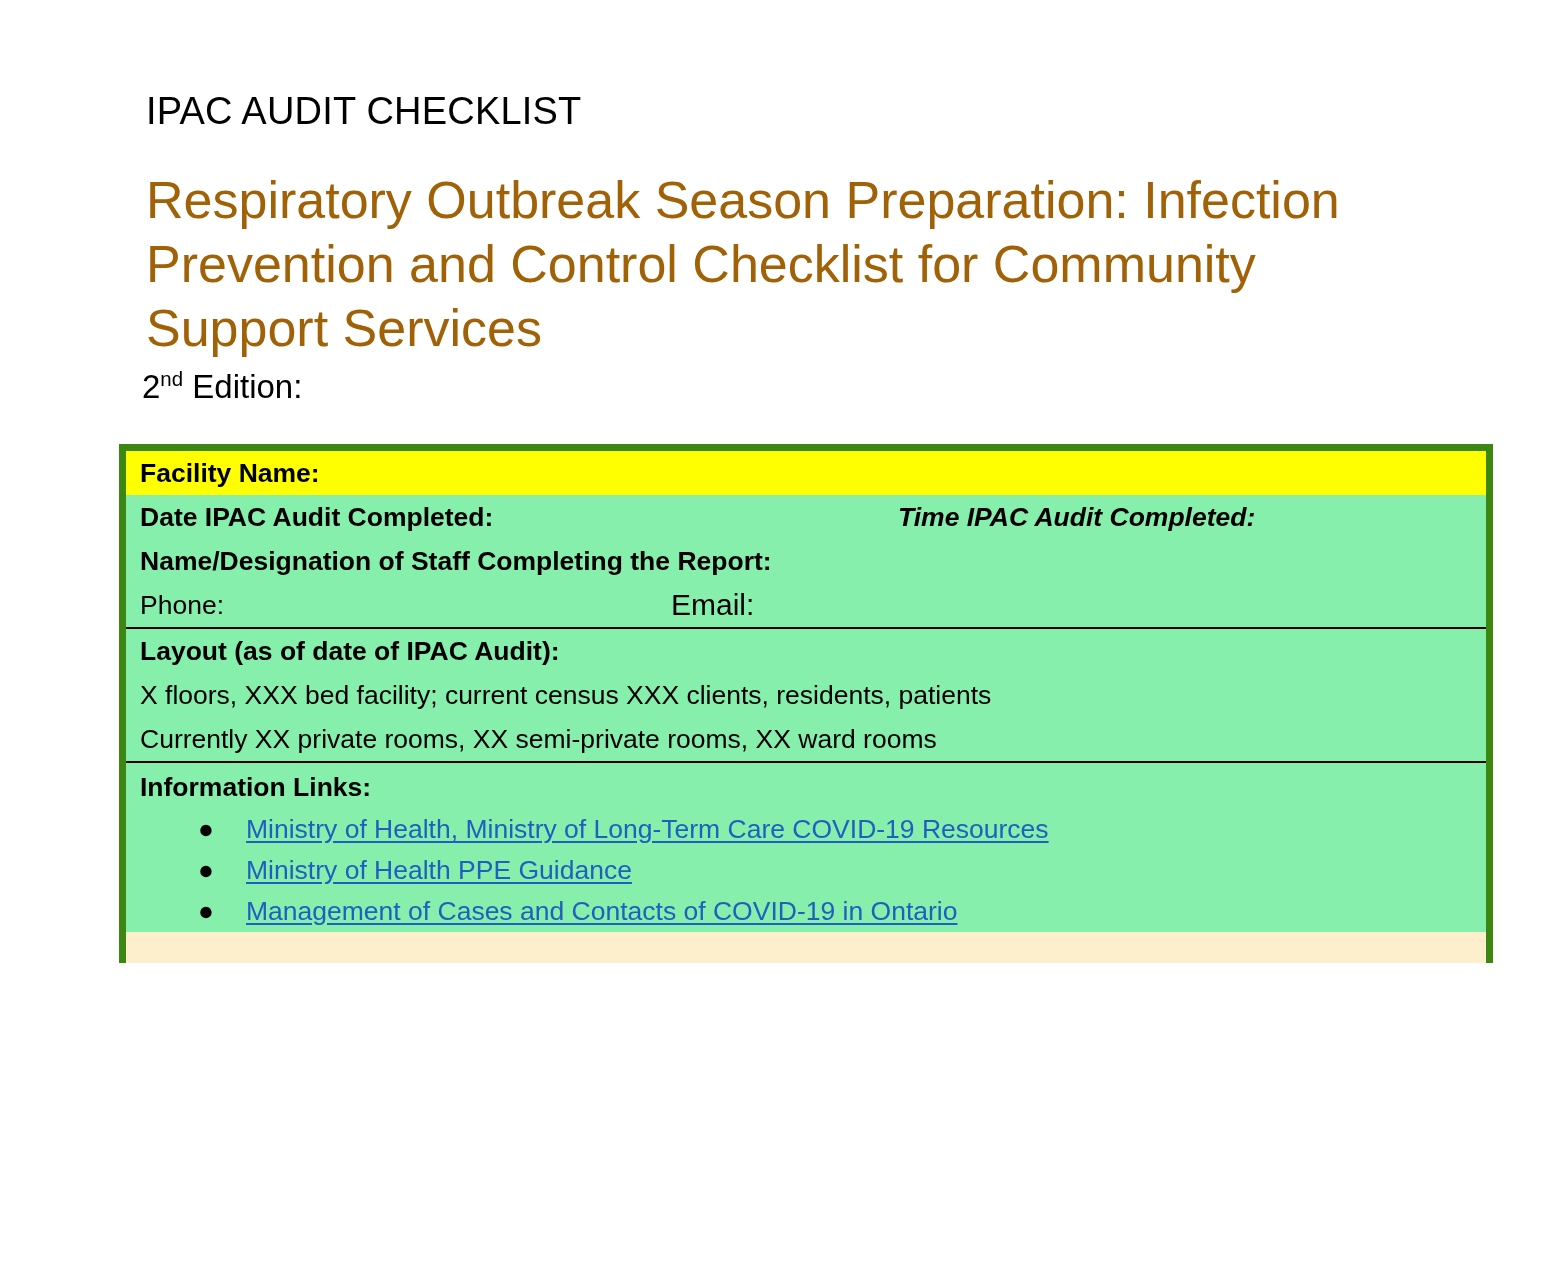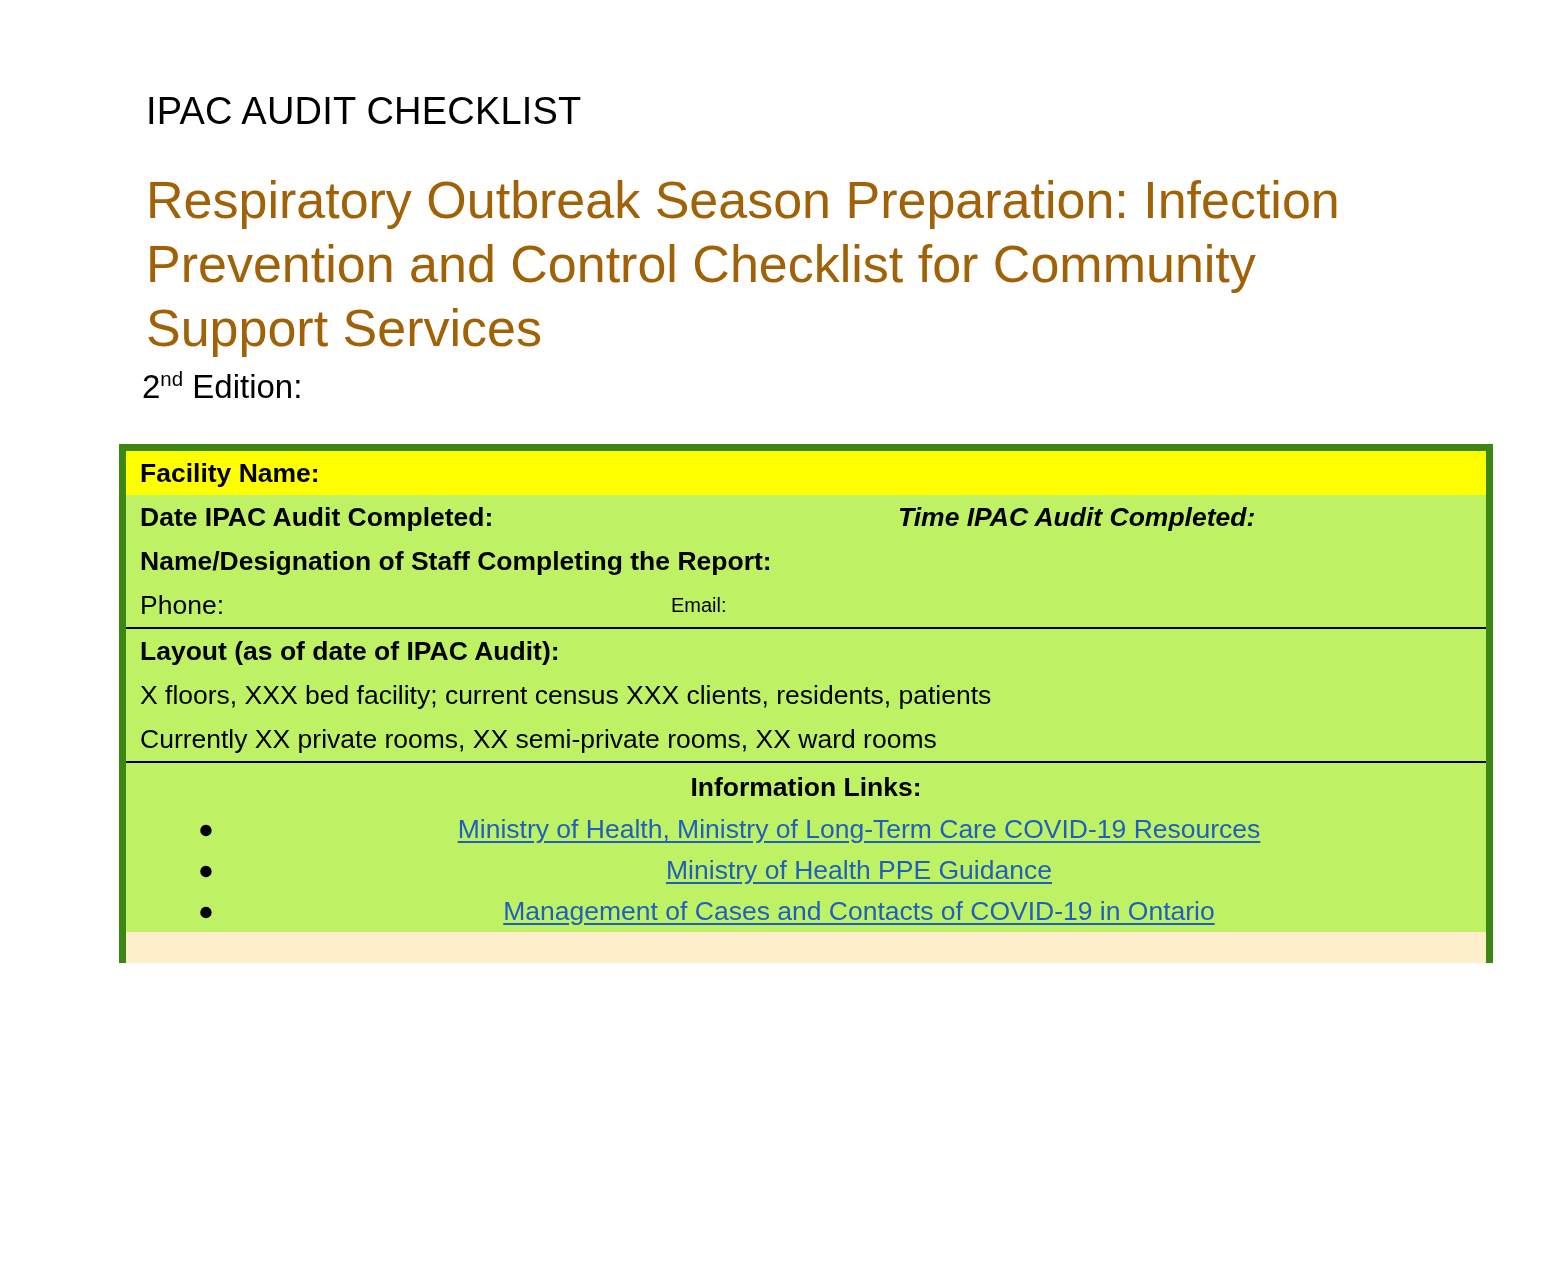--- a/index.html
+++ b/index.html
@@ -72,21 +72,21 @@
     box-sizing: border-box;
     border: 7px solid #3B8712;
     border-bottom: none;
     background: #FDEFCB;
     overflow: hidden;
   }
 
   .row {
     box-sizing: border-box;
     padding: 0 14px;
-    background: #bef264;
+    background: #86efac;
   }
   .row.divider-below {
     border-bottom: 2px solid #000000;
   }
 
   .row-facility {
     background: #FFFF00;
     height: 44px;
     display: flex;
     align-items: center;
@@ -119,26 +119,26 @@
     position: absolute;
     left: 758px; top: 0;
     font-size: 26.5px;
     line-height: 44px;
     white-space: nowrap;
     font-style: italic;
   }
   .line-split .col-right-email {
     position: absolute;
     left: 531px; top: 0;
-    font-size: 20px;
-    line-height: 44px;
-    white-space: nowrap;
-  }
-
-  .sect-pad-top { padding-top: 2px; text-align: center; }
+    font-size: 30px;
+    line-height: 44px;
+    white-space: nowrap;
+  }
+
+  .sect-pad-top { padding-top: 2px; }
 
   
   .links-head {
     font-size: 26.5px;
     line-height: 44px;
     font-weight: 700;
     white-space: nowrap;
   }
   ul.links {
     list-style: none;

